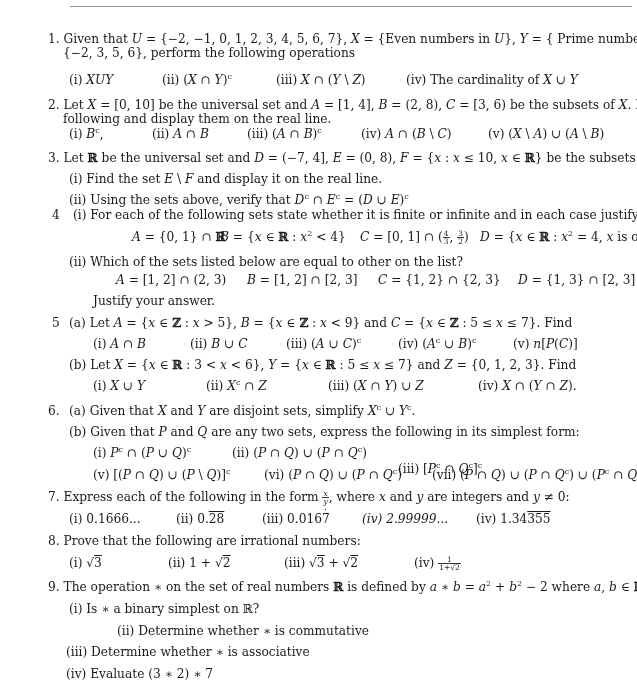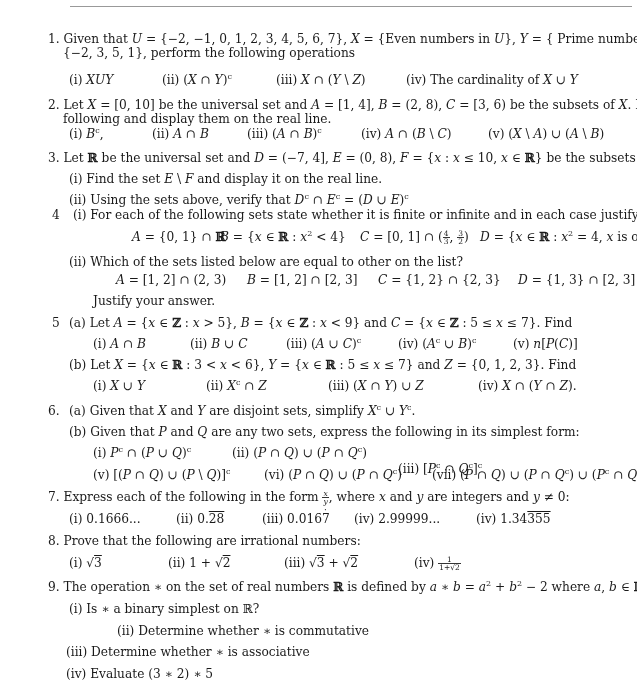--- a/index.html
+++ b/index.html
@@ -19,21 +19,21 @@
   .frac { display: inline-block; vertical-align: middle; font-size: 7.5px; line-height: 7px; text-align: center; }
   .frac .n { display: block; border-bottom: 1px solid #333; padding: 0 1px; }
   .frac .d { display: block; padding: 0 1px; }
 </style>
 </head>
 <body>
 
 <div class="rule"></div>
 
 <div class="line" style="left:48px;top:32px;">1. Given that <span class="m">U</span> = {−2, −1, 0, 1, 2, 3, 4, 5, 6, 7}, <span class="m">X</span> = {Even numbers in <span class="m">U</span>}, <span class="m">Y</span> = { Prime numbers in } and</div>
-<div class="line" style="left:63px;top:46px;">{−2, 3, 5, 1}, perform the following operations</div>
+<div class="line" style="left:63px;top:46px;">{−2, 3, 5, 6}, perform the following operations</div>
 <div class="items" style="left:0;top:73px;width:637px;">
   <span class="col" style="left:69px;">(i) <span class="m">XUY</span></span>
   <span class="col" style="left:162px;">(ii) (<span class="m">X</span> ∩ <span class="m">Y</span>)<sup>c</sup></span>
   <span class="col" style="left:276px;">(iii) <span class="m">X</span> ∩ (<span class="m">Y</span> \ <span class="m">Z</span>)</span>
   <span class="col" style="left:406px;">(iv) The cardinality of <span class="m">X</span> ∪ <span class="m">Y</span></span>
 </div>
 
 <div class="line" style="left:48px;top:98px;">2. Let <span class="m">X</span> = [0, 10] be the universal set and <span class="m">A</span> = [1, 4], <span class="m">B</span> = (2, 8), <span class="m">C</span> = [3, 6) be the subsets of <span class="m">X</span>. Find each</div>
 <div class="line" style="left:63px;top:112px;">following and display them on the real line.</div>
 <div class="items" style="left:0;top:127px;width:637px;">
@@ -94,29 +94,29 @@
   <span class="col" style="left:93px;">(v) [(<span class="m">P</span> ∩ <span class="m">Q</span>) ∪ (<span class="m">P</span> \ <span class="m">Q</span>)]<sup>c</sup></span>
   <span class="col" style="left:264px;">(vi) (<span class="m">P</span> ∩ <span class="m">Q</span>) ∪ (<span class="m">P</span> ∩ <span class="m">Q</span><sup>c</sup>)</span>
   <span class="col" style="left:432px;">(vii) (<span class="m">P</span> ∩ <span class="m">Q</span>) ∪ (<span class="m">P</span> ∩ <span class="m">Q</span><sup>c</sup>) ∪ (<span class="m">P</span><sup>c</sup> ∩ <span class="m">Q</span>)</span>
 </div>
 
 <div class="line" style="left:48px;top:490px;">7. Express each of the following in the form <span class="frac m"><span class="n">x</span><span class="d">y</span></span>, where <span class="m">x</span> and <span class="m">y</span> are integers and <span class="m">y</span> ≠ 0:</div>
 <div class="items" style="left:0;top:512px;width:637px;">
   <span class="col" style="left:69px;">(i) 0.1666...</span>
   <span class="col" style="left:176px;">(ii) 0.<span class="ol">28</span></span>
   <span class="col" style="left:262px;">(iii) 0.016<span style="position:relative;">7<span style="position:absolute;left:2px;top:-9px;font-size:9px;">·</span></span></span>
-  <span class="col" style="left:354px;">(iv) 2.99999...</span>
+  <span class="col" style="left:362px;font-style:italic;">(iv) 2.99999...</span>
   <span class="col" style="left:476px;">(iv) 1.34<span class="ol">355</span></span>
 </div>
 
 <div class="line" style="left:48px;top:534px;">8. Prove that the following are irrational numbers:</div>
 <div class="items" style="left:0;top:556px;width:637px;">
   <span class="col" style="left:69px;">(i) √<span class="ol">3</span></span>
   <span class="col" style="left:168px;">(ii) 1 + √<span class="ol">2</span></span>
   <span class="col" style="left:284px;">(iii) √<span class="ol">3</span> + √<span class="ol">2</span></span>
   <span class="col" style="left:414px;">(iv) <span class="frac"><span class="n">1</span><span class="d">1+√2</span></span></span>
 </div>
 
 <div class="line" style="left:48px;top:580px;">9. The operation ∗ on the set of real numbers <span class="bb">ℝ</span> is defined by <span class="m">a</span> ∗ <span class="m">b</span> = <span class="m">a</span><sup>2</sup> + <span class="m">b</span><sup>2</sup> − 2 where <span class="m">a</span>, <span class="m">b</span> ∈ <span class="bb">ℝ</span>.</div>
 <div class="line" style="left:69px;top:602px;">(i) Is ∗ a binary simplest on ℝ?</div>
 <div class="line" style="left:69px;top:624px;margin-left:48px;">(ii) Determine whether ∗ is commutative</div>
 <div class="line" style="left:66px;top:645px;">(iii) Determine whether ∗ is associative</div>
-<div class="line" style="left:66px;top:667px;">(iv) Evaluate (3 ∗ 2) ∗ 5</div>
+<div class="line" style="left:66px;top:667px;">(iv) Evaluate (3 ∗ 2) ∗ 7</div>
 
 </body></html>

